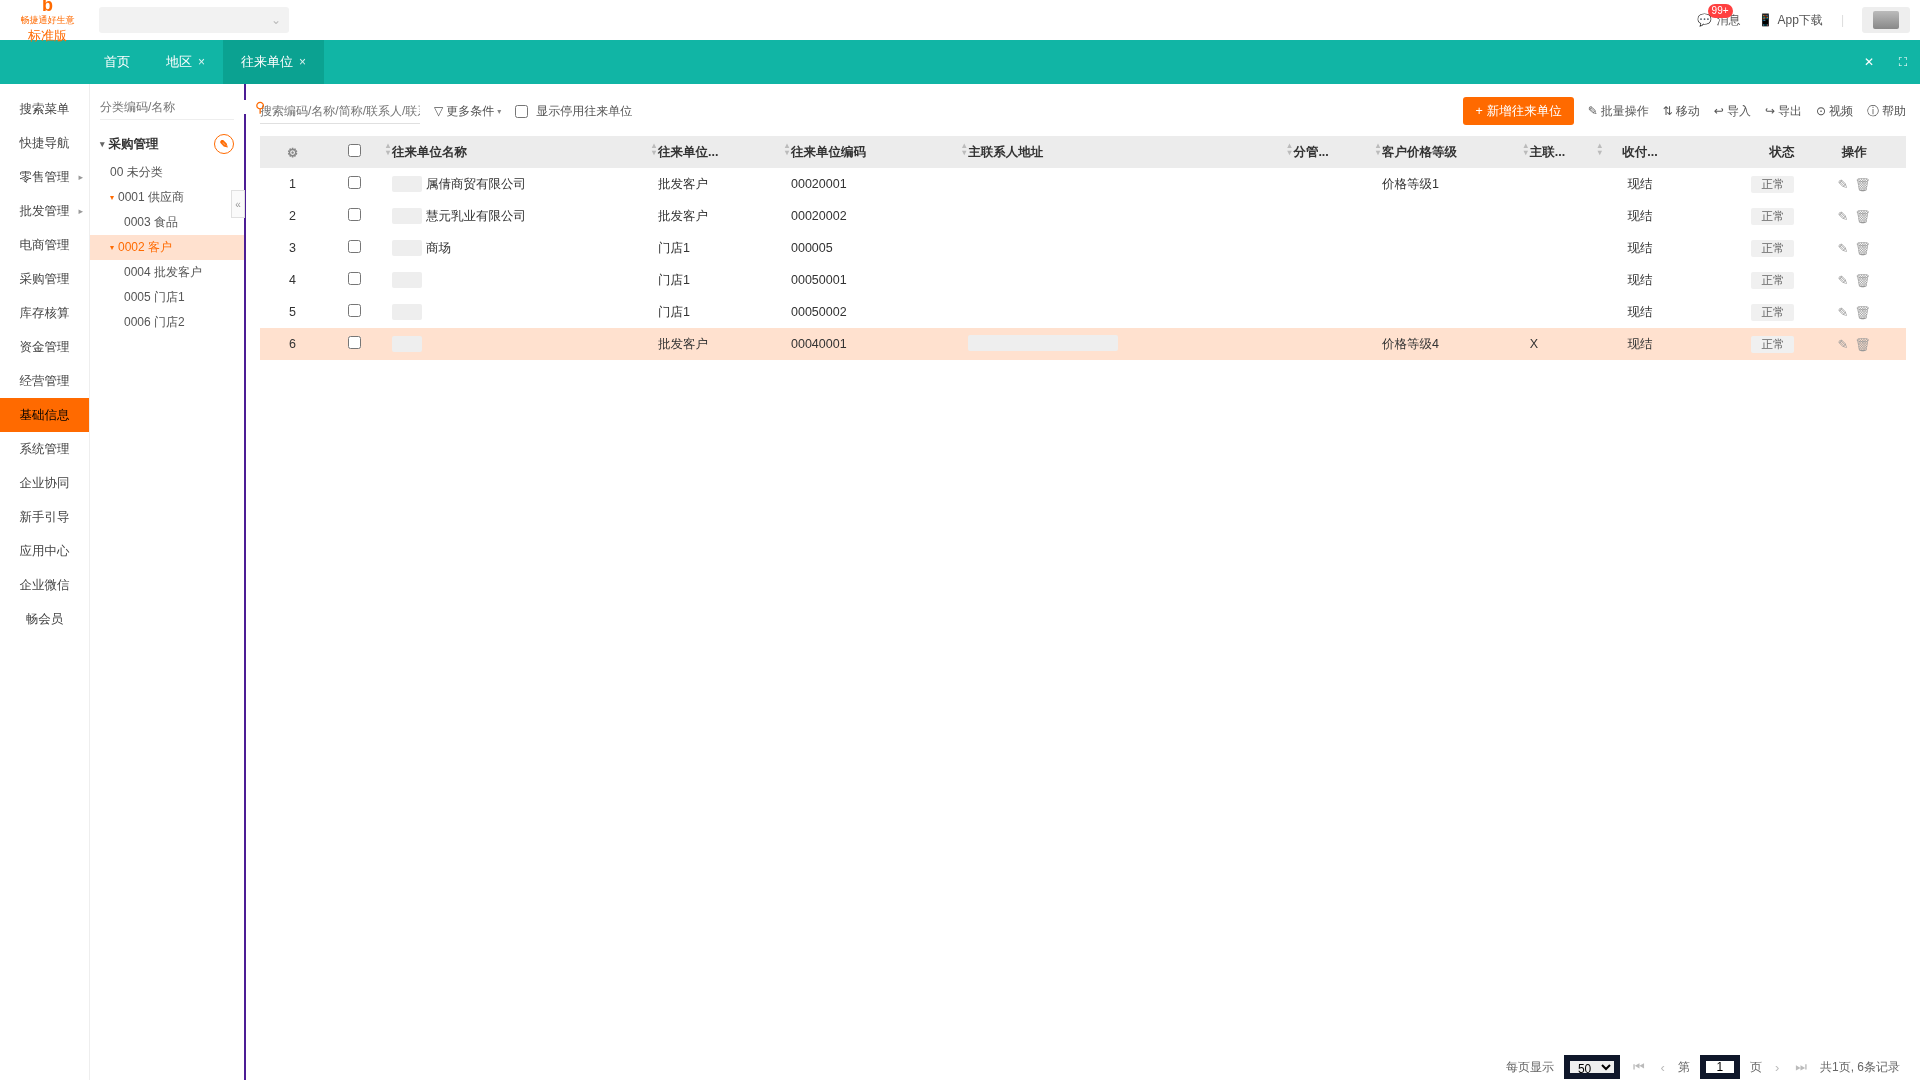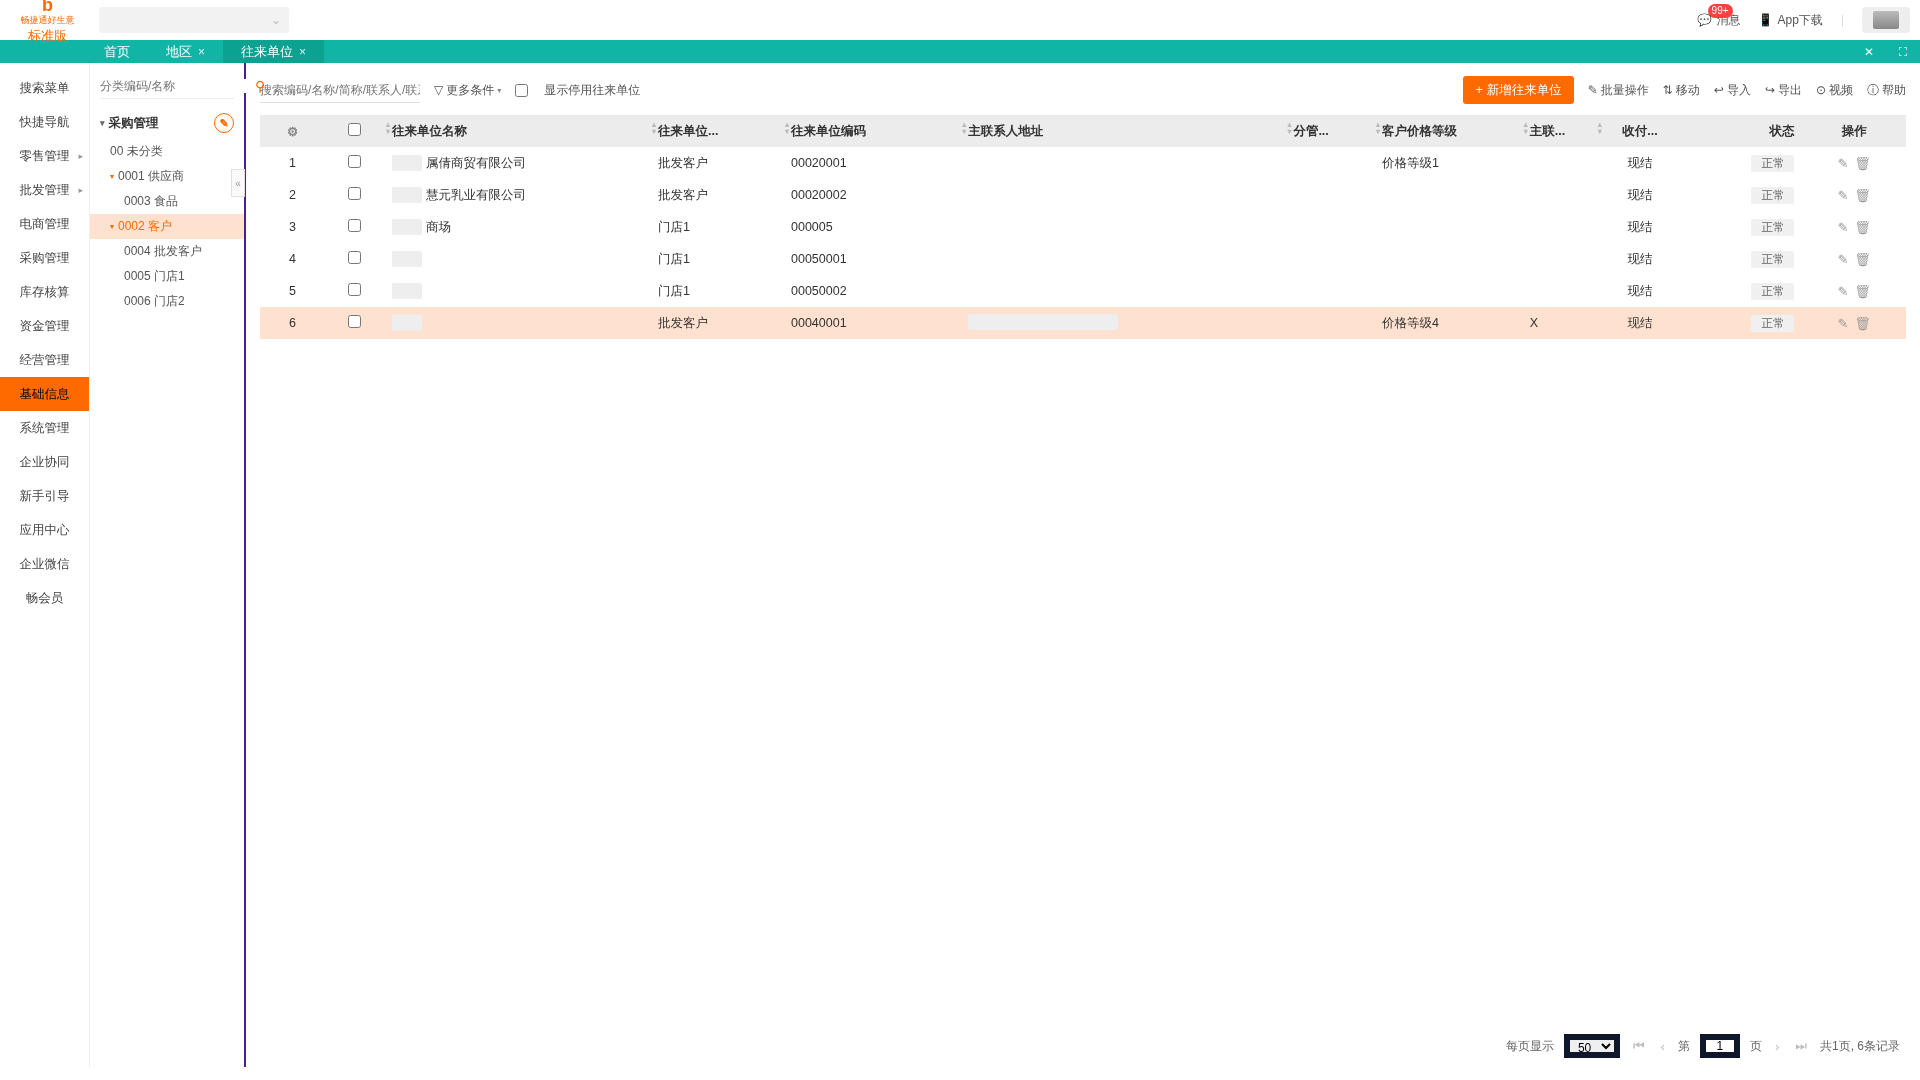--- a/index.html
+++ b/index.html
@@ -15,21 +15,21 @@
 .tenant-select .chev { position: absolute; right: 8px; color: #bbb; }
 .topbar-spacer { flex: 1; }
 .topbar-right { display: flex; align-items: center; gap: 18px; color: #555; }
 .tb-item { display: flex; align-items: center; gap: 4px; cursor: pointer; position: relative; }
 .badge { position: absolute; top: -8px; left: 10px; background: #ff4040; color: #fff; border-radius: 8px; font-size: 10px; padding: 0 4px; line-height: 14px; }
 .avatar-box { width: 48px; height: 26px; background: #eee; border-radius: 3px; display: flex; align-items: center; justify-content: center; }
 .avatar-img { width: 26px; height: 18px; background: linear-gradient(#bbb, #888); border-radius: 2px; }
 .divider { color: #ddd; }
 
 
-.tabs { height: 23px; background: #11b5a5; display: flex; align-items: stretch; }
+.tabs { height: 44px; background: #11b5a5; display: flex; align-items: stretch; }
 .tabs-left-pad { width: 86px; }
 .tab { display: flex; align-items: center; padding: 0 18px; color: #fff; font-size: 13px; cursor: pointer; position: relative; }
 .tab.active { background: #0ba291; }
 .tab .close { margin-left: 6px; font-size: 12px; opacity: .85; }
 .tabs-spacer { flex: 1; }
 .tab-end-btn { width: 34px; display: flex; align-items: center; justify-content: center; color: #fff; cursor: pointer; }
 
 
 .layout { display: flex; height: calc(100vh - 76px); }
 
@@ -55,21 +55,21 @@
 .tree-node .tri { color: #ff6a00; font-size: 8px; margin-right: 4px; }
 .tree-node.active { background: #ffe1cf; color: #ff6a00; }
 
 
 .main { flex: 1; display: flex; flex-direction: column; padding: 10px 14px 0 14px; min-width: 0; }
 .toolbar { display: flex; align-items: center; gap: 14px; height: 34px; }
 .search-box { width: 160px; height: 26px; border-bottom: 1px solid #e0e0e0; display: flex; align-items: center; }
 .search-box input { flex: 1; border: none; outline: none; font-size: 12px; color: #666; }
 .tool-link { display: flex; align-items: center; gap: 3px; color: #555; cursor: pointer; }
 .tool-link .mini { font-size: 8px; color: #888; }
-.chk { display: flex; align-items: center; gap: 16px; color: #555; }
+.chk { display: flex; align-items: center; gap: 8px; color: #555; }
 .chk input { width: 13px; height: 13px; }
 .toolbar-spacer { flex: 1; }
 .btn-primary { background: #ff6a00; color: #fff; height: 28px; padding: 0 12px; border: none; border-radius: 3px; display: flex; align-items: center; gap: 4px; cursor: pointer; font-size: 12.5px; }
 
 
 .table-wrap { flex: 1; overflow: auto; margin-top: 8px; }
 table { width: 100%; border-collapse: collapse; table-layout: fixed; }
 th, td { text-align: left; padding: 0 8px; height: 32px; font-size: 12.5px; white-space: nowrap; overflow: hidden; text-overflow: ellipsis; }
 thead th { background: #ececec; color: #333; font-weight: bold; position: relative; }
 thead th .sort { color: #bbb; font-size: 8px; position: absolute; left: 2px; top: 6px; line-height: 7px; }

